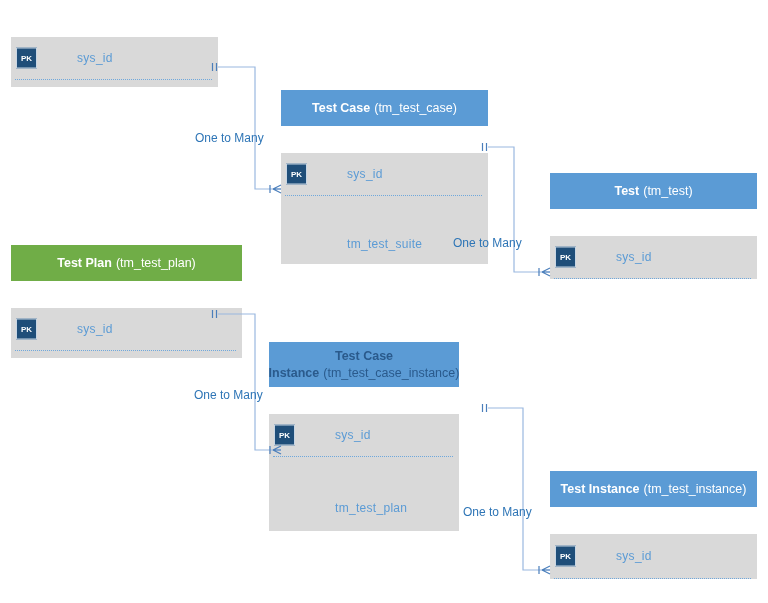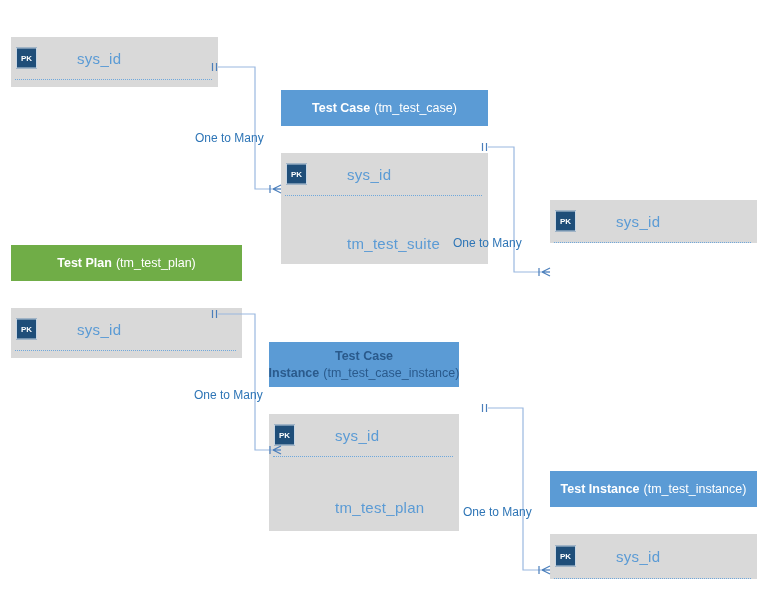--- a/index.html
+++ b/index.html
@@ -20,21 +20,21 @@
   .blue{background:#5b9bd5;}
   .dark-title{color:#2a5a8c;}
   .ebody{background:#d9d9d9;}
   .row{position:relative;display:flex;align-items:center;margin-top:27px;}
   .pk{
     position:absolute;left:5px;top:50%;transform:translateY(-50%);
     width:21px;height:21px;background:#1f4e79;color:#ffffff;
     font-size:8px;font-weight:bold;display:flex;align-items:center;justify-content:center;
     box-sizing:border-box;border:1px solid #c8d6e4;
   }
-  .fname{padding-left:66px;color:#5b9bd5;font-size:15px;letter-spacing:0.3px;}
+  .fname{padding-left:66px;color:#5b9bd5;font-size:12px;letter-spacing:0.3px;}
   .sep{border-bottom:1px dotted #6fa8dc;margin:0 6px 0 4px;height:0;}
   .strip{height:7px;}
   #wires{position:absolute;left:0;top:0;pointer-events:none;}
   .cline{fill:none;stroke:#9ab8e0;stroke-width:1.2;}
   .cmark{fill:none;stroke:#4a7ebb;stroke-width:1.2;}
   .card-label{
     position:absolute;color:#2e75b6;font-size:12px;line-height:12px;white-space:nowrap;
   }
 </style>
 </head>
@@ -63,20 +63,23 @@
         <span class="fname">sys_id</span>
       </div>
       <div class="sep"></div>
       <div class="row" style="height:41px">
         <span class="fname">tm_test_suite</span>
       </div>
     </div>
   </div>
 
   <div class="entity" style="left:550px;top:173px;width:207px">
+    <div class="ehead blue nowrap" style="height:36px">
+      <span class="htext"><span class="ename">Test</span><span class="etable">(tm_test)</span></span>
+    </div>
     <div class="ebody">
       <div class="row" style="height:42px">
         <span class="pk">PK</span>
         <span class="fname">sys_id</span>
       </div>
       <div class="sep"></div>
     </div>
   </div>
 
   <div class="entity" style="left:11px;top:245px;width:231px">

